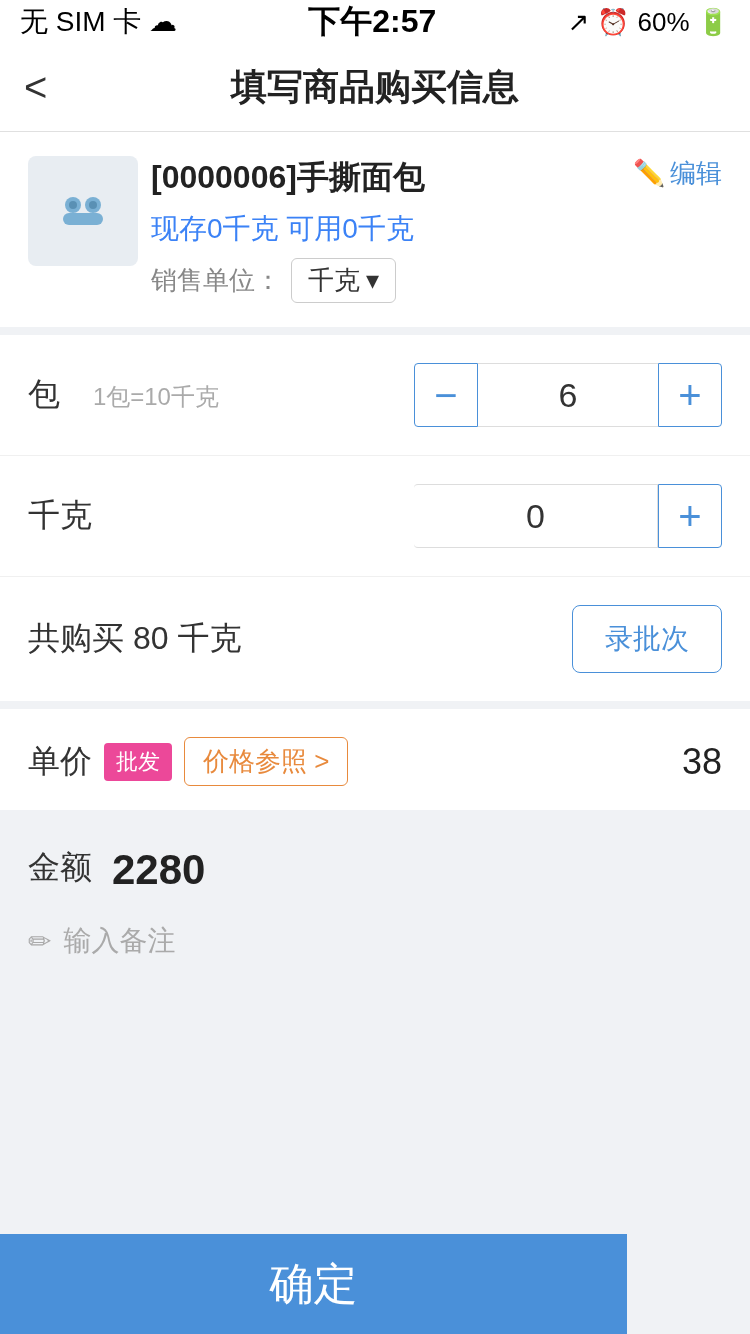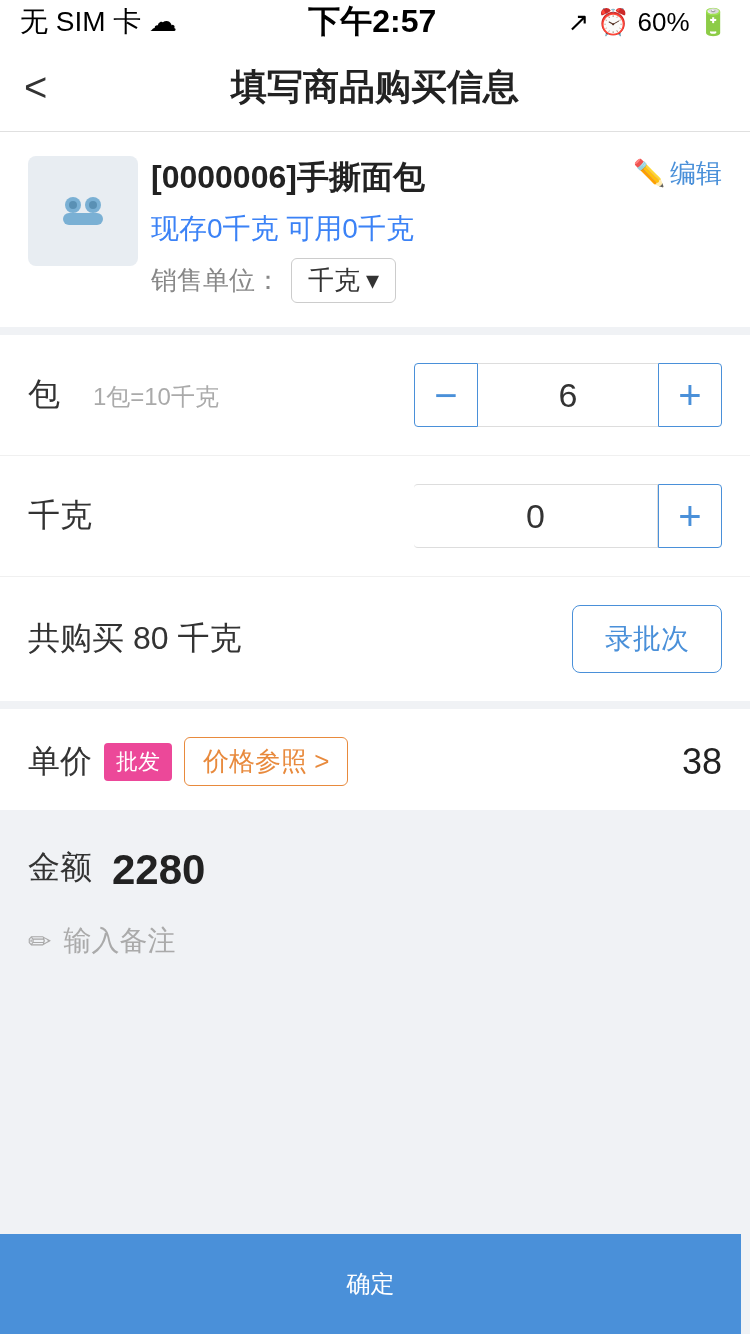--- a/index.html
+++ b/index.html
@@ -280,25 +280,25 @@
       font-size: 28px;
       color: #aaa;
       text-align: right;
     }
 
     
     .confirm-btn {
       position: fixed;
       bottom: 0;
       left: 0;
-      width: 741px;
+      width: 627px;
       height: 100px;
       background: #4a90d9;
       color: #fff;
-      font-size: 24px;
+      font-size: 44px;
       font-weight: 500;
       display: flex;
       align-items: center;
       justify-content: center;
       cursor: pointer;
       border: none;
     }
 
     
     .bottom-spacer { height: 100px; }

